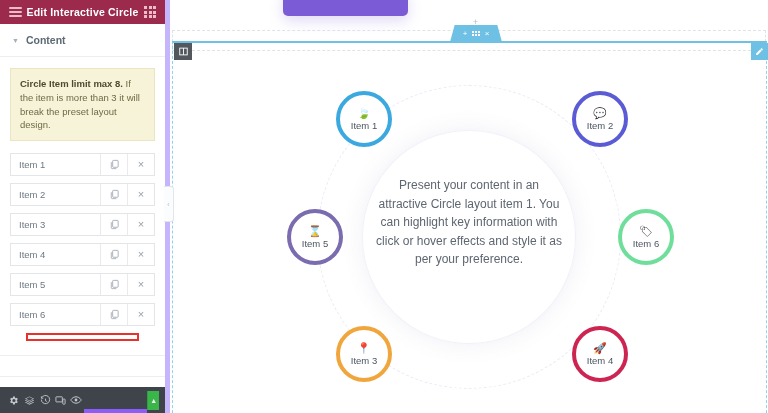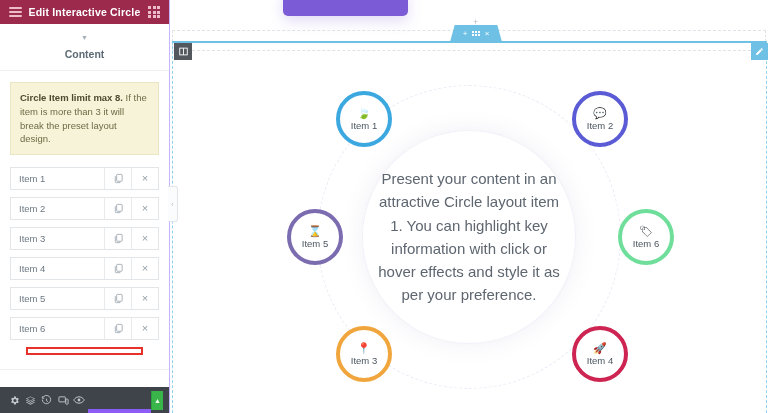--- a/index.html
+++ b/index.html
@@ -10,21 +10,21 @@
     background: #ffffff;
   }
   #app { position: relative; width: 768px; height: 413px; display: flex; }
 
   
   #panel {
     width: 170px; height: 413px;
     background: #ffffff;
     display: flex; flex-direction: column;
     position: relative;
-    border-right: 1px solid #c4b5fd;
+    border-right: 5px solid #c4b5fd;
   }
   #panel-header {
     height: 24px; background: #9b2a4d;
     display: flex; align-items: center; padding: 0 6px;
     flex: 0 0 24px;
   }
   .hdr-icon {
     width: 18px; height: 18px;
     display: flex; align-items: center; justify-content: center;
     color: #f0c9d5;
@@ -37,21 +37,20 @@
   }
   .grid-glyph { display: grid; grid-template-columns: repeat(3,3px); grid-template-rows: repeat(3,3px); gap: 1.4px; }
   .grid-glyph i { background: #edbcca; display:block; width:3px; height:3px; }
 
   #panel-body { flex: 1; overflow: hidden; background: #fff; position: relative; }
 
   .section-head {
     display: flex; align-items: center; gap: 7px;
     padding: 10px 12px; border-bottom: 1px solid #eceef0;
     cursor: pointer;
-    flex-direction: column;
   }
   .section-head .caret { font-size: 7px; color: #a4afb7; line-height: 1; }
   .section-head .sec-label { font-size: 10.5px; font-weight: bold; color: #5b6a74; }
 
   .notice {
     margin: 11px 10px 12px 10px;
     background: #f6f3d9; border: 1px solid #eae6c4;
     padding: 8px 9px; font-size: 9.5px; line-height: 1.45; color: #6f6a45;
   }
   .notice b { color: #4e4a2e; }
@@ -174,23 +173,23 @@
     width: 304px; height: 304px; border-radius: 50%;
     border: 1px dashed #ece9f5;
   }
   #inner-disc {
     position: absolute; left: 50%; top: 237px; transform: translate(-50%,-50%);
     width: 214px; height: 214px; border-radius: 50%;
     background: #ffffff;
     box-shadow: 0 0 22px rgba(120,110,165,.11), inset 0 0 0 1px rgba(240,238,248,.9);
   }
   #center-text {
-    position: absolute; left: 50%; top: 237px; transform: translate(-50%,-50%);
+    position: absolute; left: 50%; top: 222px; transform: translate(-50%,-50%);
     width: 186px; text-align: center;
-    font-size: 15px; line-height: 1.55; color: #5e6670;
+    font-size: 12px; line-height: 1.55; color: #5e6670;
   }
 
   .node-dot {
     position: absolute; width: 7px; height: 7px; border-radius: 50%;
     background: #efecf7; transform: translate(-50%,-50%);
   }
 
   .circle-item {
     position: absolute; width: 56px; height: 56px; border-radius: 50%;
     background: #ffffff; border: 4px solid #ccc;

